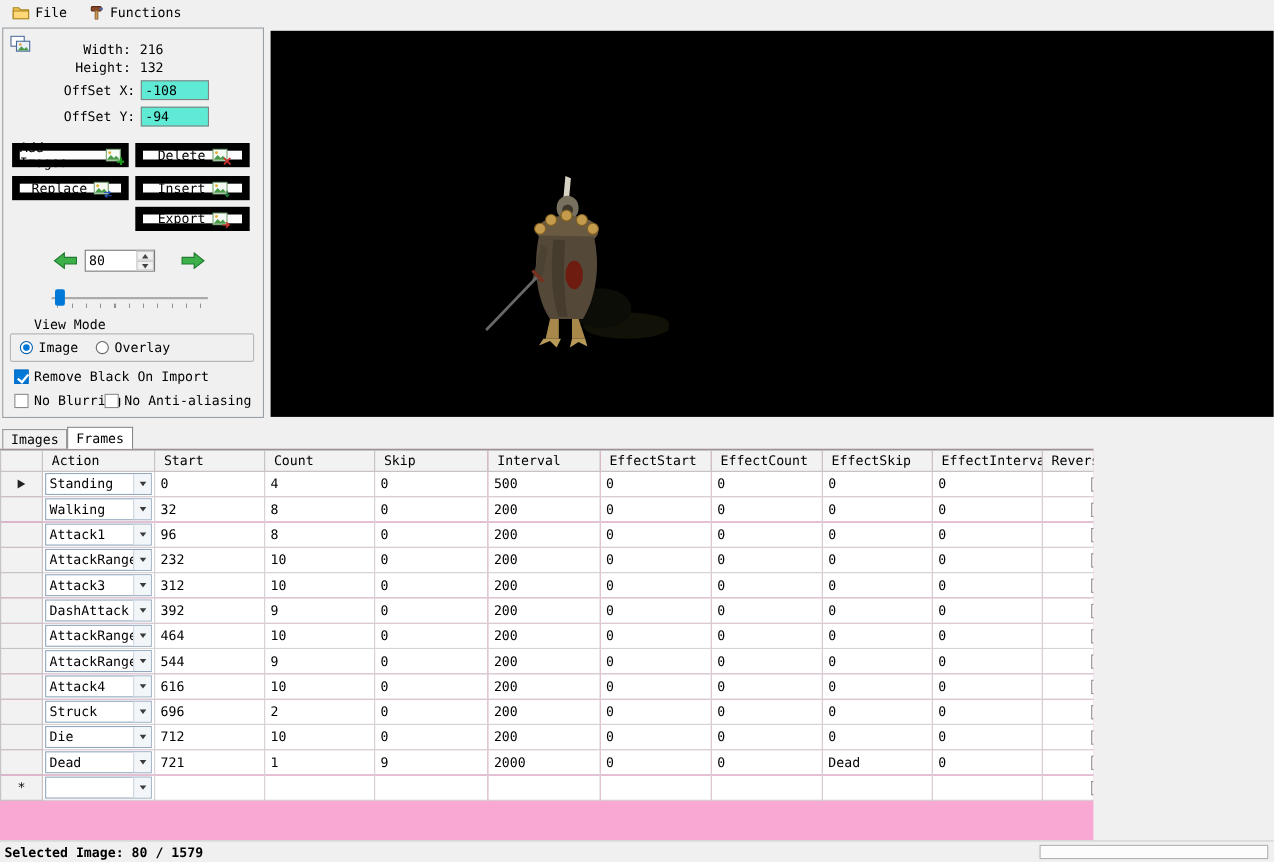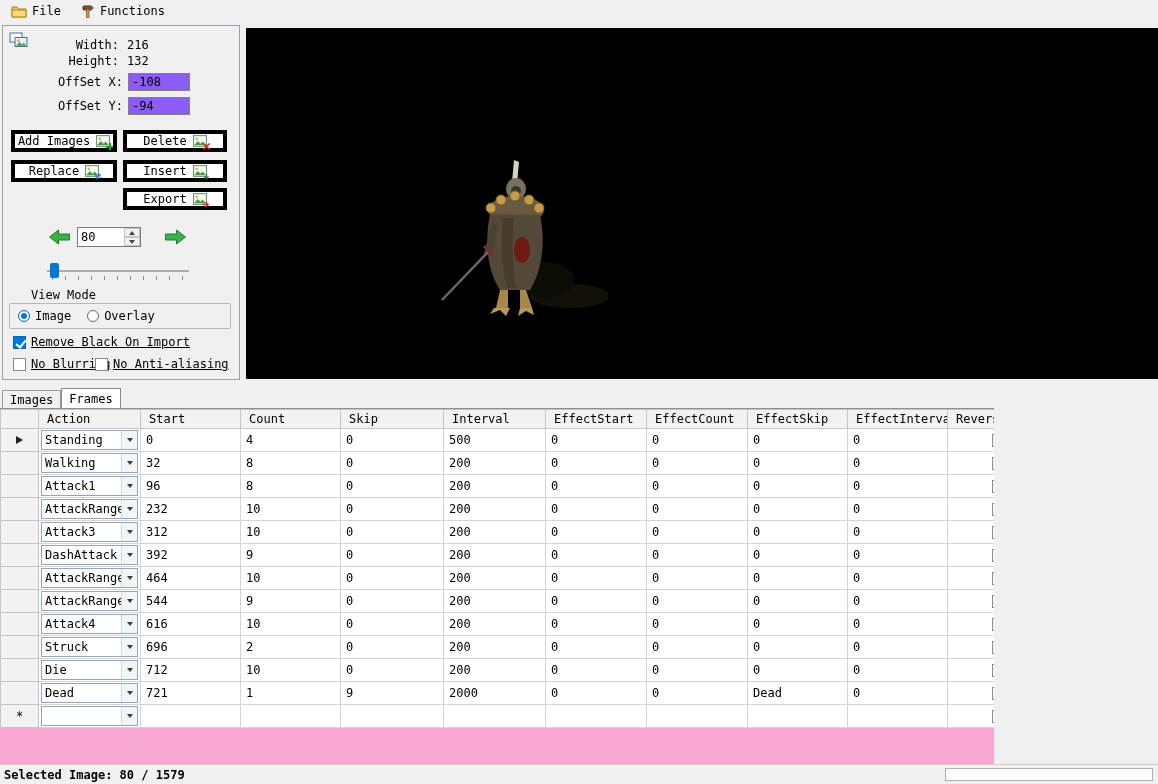--- a/index.html
+++ b/index.html
@@ -17,24 +17,24 @@
 
   
   .panel { position:absolute; left:2px; top:25px; width:238px; height:355px;
     border:1px solid #9aa0a6; background:#f0f0f0; }
   .panel .abs { position:absolute; }
   .dim-line { position:absolute; left:58px; white-space:nowrap; }
   .dim-label { display:inline-block; width:58px; text-align:right; }
   .dim-value { margin-left:8px; }
   .offset-row { position:absolute; left:0; width:100%; height:18px; }
   .offset-label { position:absolute; left:0; width:120px; text-align:right; top:2px; }
-  .tb { border:1px solid #828282; background:#8b5cf6; font:inherit; padding:0 3px; }
+  .tb { border:1px solid #828282; background:#5eead4; font:inherit; padding:0 3px; }
   .offset-row .tb { position:absolute; left:125px; top:0; width:62px; height:18px; }
 
-  .btn { position:absolute; height:22px; background:#fdfdfd; border:4px solid #000000;
+  .btn { position:absolute; height:22px; background:#fdfdfd; border:7px solid #000000;
     display:flex; align-items:center; justify-content:center; gap:6px; cursor:default; }
   .pic-icon { position:relative; width:14px; height:12px; flex:0 0 auto; }
   .icon-badge { position:absolute; right:-3px; bottom:-3px; line-height:0; }
 
   .nav-arrow { position:absolute; top:0; width:28px; height:22px; border:none; background:transparent;
     display:flex; align-items:center; justify-content:center; cursor:default; }
   .nav-input-wrap { position:absolute; left:74px; top:1px; width:64px; height:20px;
     border:1px solid #7a7a7a; background:#fff; }
   .nav-num { position:absolute; left:0; top:0; width:46px; height:100%; border:none;
     font:inherit; padding-left:3px; background:transparent; }
@@ -60,21 +60,21 @@
     display:inline-block; position:relative; flex:0 0 auto; }
   .radio.selected { border-color:#0060b0; }
   .radio.selected::after { content:""; position:absolute; left:2px; top:2px; width:6px; height:6px;
     border-radius:50%; background:#0078d7; }
 
   .cb { width:13px; height:13px; border:1px solid #8a8a8a; background:#fff;
     display:inline-block; position:relative; vertical-align:middle; flex:0 0 auto; }
   .cb.checked { background:#0078d7; border-color:#0068c0; }
   .cb.checked::after { content:""; position:absolute; left:4px; top:1px; width:4px; height:8px;
     border:solid #fff; border-width:0 2px 2px 0; transform:rotate(40deg); }
-  .cb-row { position:absolute; display:flex; align-items:center; gap:5px; white-space:nowrap;text-decoration:underline; }
+  .cb-row { position:absolute; display:flex; align-items:center; gap:5px; white-space:nowrap; }
 
   
   .preview { position:absolute; left:246px; top:28px; width:912px; height:351px; background:#000; }
   .sprite { position:absolute; left:182px; top:130px; }
 
   
   .tabstrip { position:absolute; top:388px; left:0; width:100%; height:20px;
     display:flex; align-items:flex-end; padding-left:2px; }
   .tab { height:18px; padding:0 7px; display:flex; align-items:center;
     background:#f0f0f0; border:1px solid #9a9a9a; border-bottom:none; cursor:default; }

